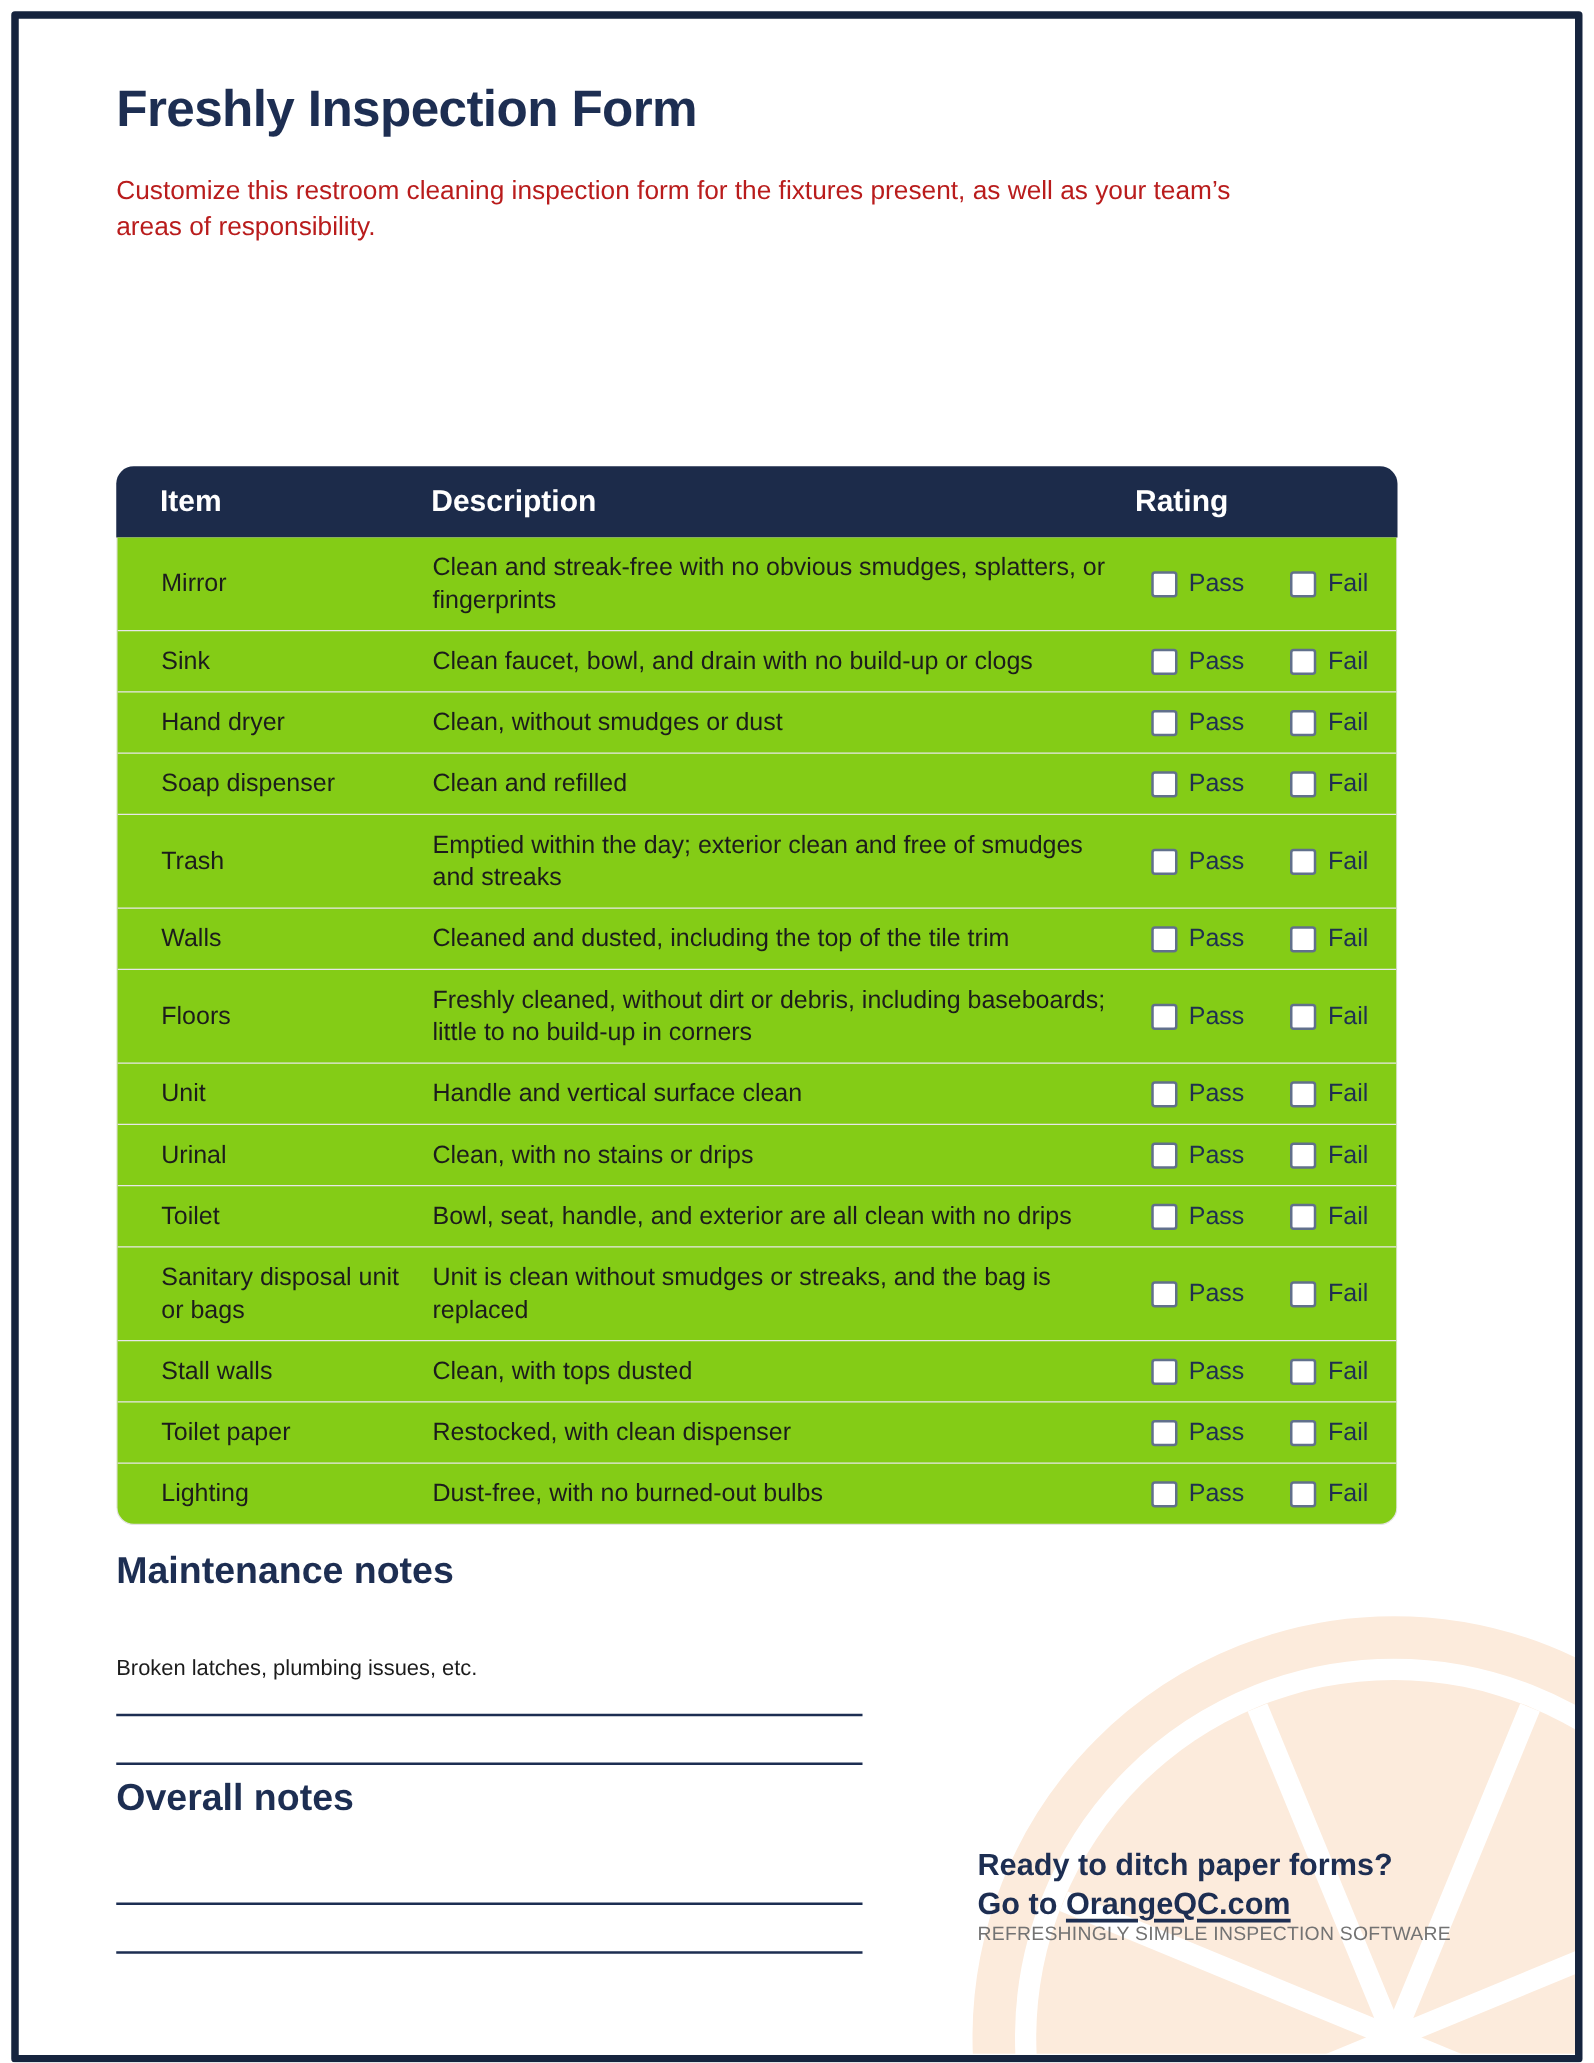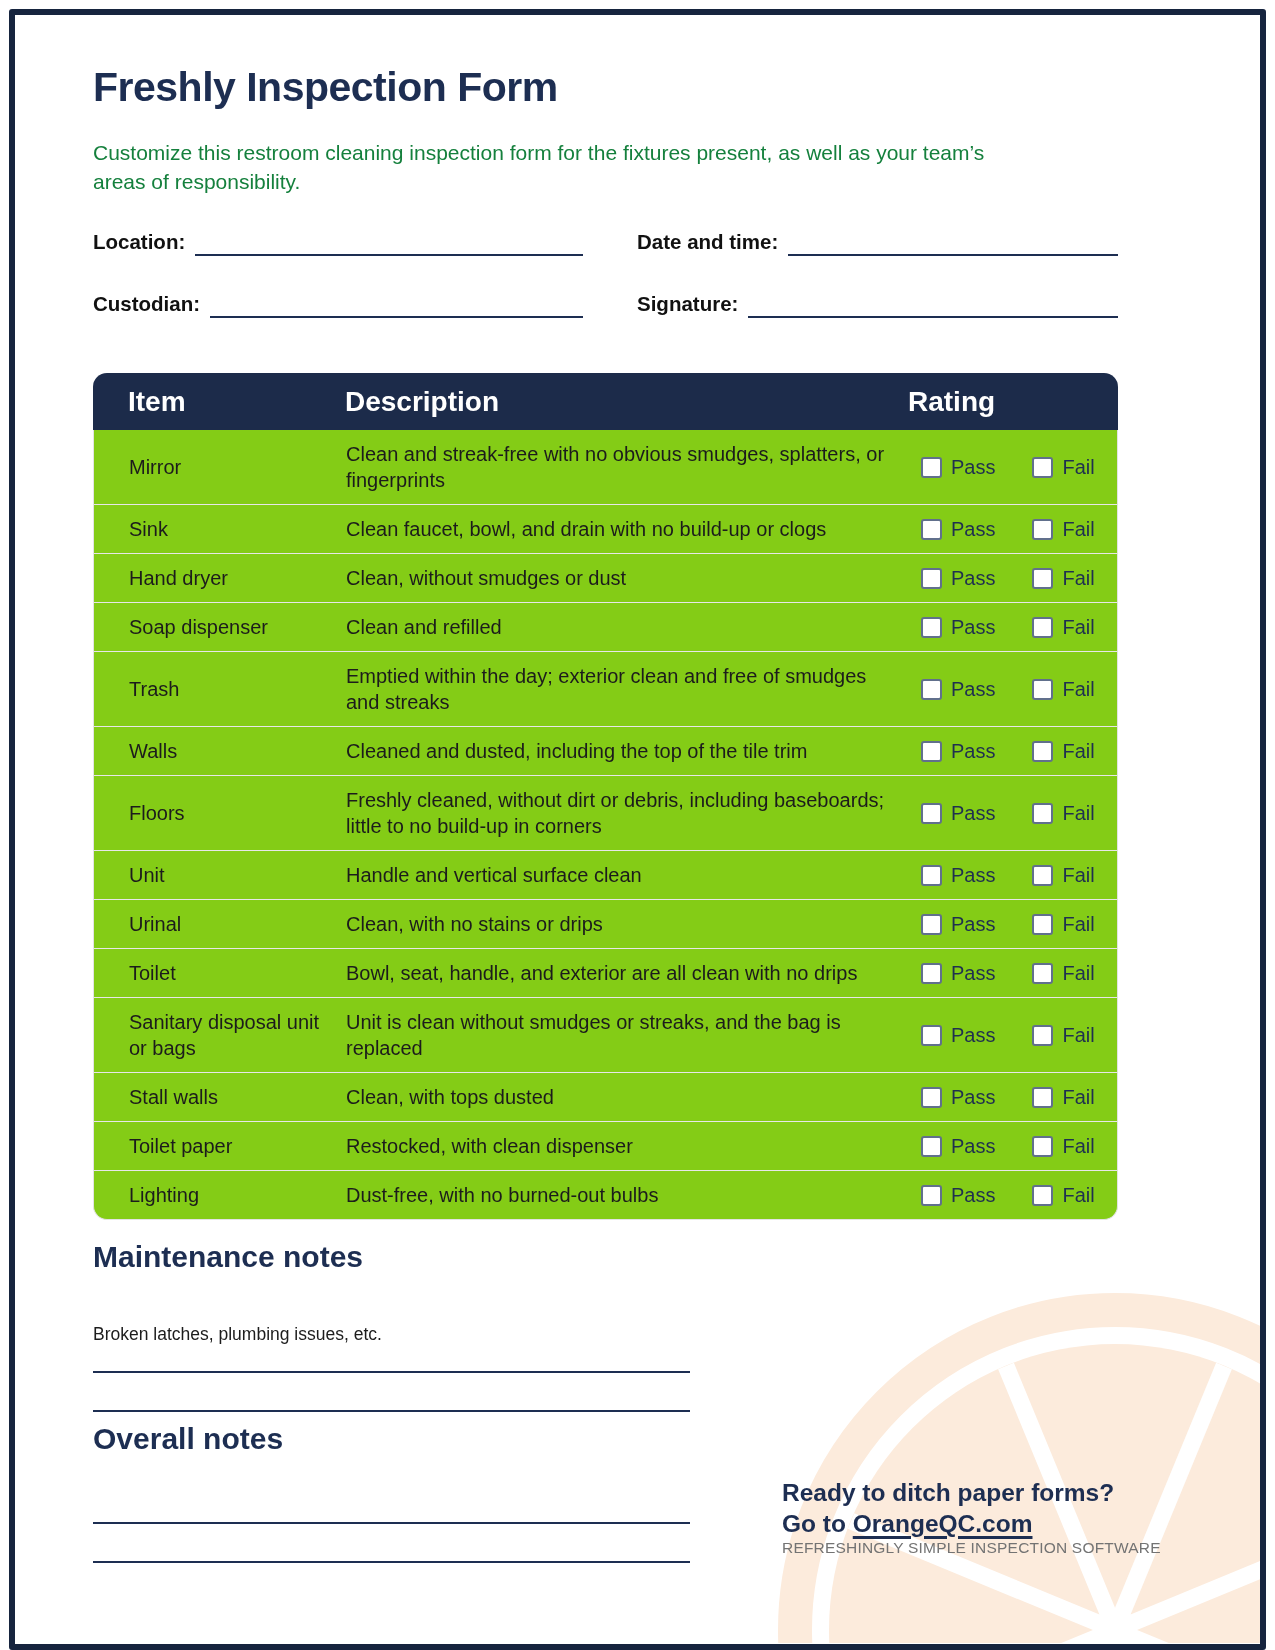--- a/index.html
+++ b/index.html
@@ -18,39 +18,39 @@
 
   .content { position:absolute; inset:0; z-index:2; }
 
   
   .page-title {
     position:absolute; left:93px; top:64px; font-size:41px; font-weight:700;
     color:#1d2e52; letter-spacing:-0.5px;
   }
   .page-subtitle {
     position:absolute; left:93px; top:138px; width:945px; font-size:21px;
-    line-height:29px; color:#15803d;
+    line-height:29px; color:#b91c1c;
   }
 
   
   .fields { position:absolute; left:93px; top:228px; width:1025px; }
   .field-row { display:flex; gap:54px; margin-bottom:34px; }
   .field { display:flex; align-items:flex-end; }
   .field.left  { width:490px; }
   .field.right { width:481px; }
   .field-label { font-size:20.5px; font-weight:700; color:#111111; white-space:nowrap; margin-right:10px; line-height:28px; }
   .field-line { flex:1; height:26px; border-bottom:2px solid #1d2e52; }
 
   
   .insp-table { position:absolute; left:93px; top:373px; width:1025px; }
   .t-head {
     display:grid; grid-template-columns:252px 563px 210px; align-items:center;
     background:#1c2b4a; height:57px; border-radius:14px 14px 0 0; color:#ffffff;
   }
-  .th { font-size:28px; font-weight:700; }
+  .th { font-size:24px; font-weight:700; }
   .th-item { padding-left:35px; }
   .t-body {
     background:#84cc16; border:1px solid #e3e3e3; border-top:none;
     border-radius:0 0 14px 14px; overflow:hidden;
   }
   .t-row {
     display:grid; grid-template-columns:252px 563px 210px; align-items:center;
     border-bottom:1px solid #e7e7e7; padding:11px 0;
   }
   .t-row:last-child { border-bottom:none; }
@@ -101,42 +101,20 @@
     </svg>
   </div>
 
   <div class="frame"></div>
 
   <div class="content">
 
     <div class="page-title">Freshly Inspection Form</div>
     <div class="page-subtitle">Customize this restroom cleaning inspection form for the fixtures present, as well as your team’s areas of responsibility.</div>
 
-    <div class="fields">
-      <div class="field-row">
-        <div class="field left">
-          <span class="field-label">Location:</span>
-          <span class="field-line"></span>
-        </div>
-        <div class="field right">
-          <span class="field-label">Date and time:</span>
-          <span class="field-line"></span>
-        </div>
-      </div>
-      <div class="field-row">
-        <div class="field left">
-          <span class="field-label">Custodian:</span>
-          <span class="field-line"></span>
-        </div>
-        <div class="field right">
-          <span class="field-label">Signature:</span>
-          <span class="field-line"></span>
-        </div>
-      </div>
-    </div>
 
     <div class="insp-table">
       <div class="t-head">
         <div class="th th-item">Item</div>
         <div class="th th-desc">Description</div>
         <div class="th th-rating">Rating</div>
       </div>
       <div class="t-body">
       <div class="t-row">
         <div class="td td-item">Mirror</div>

